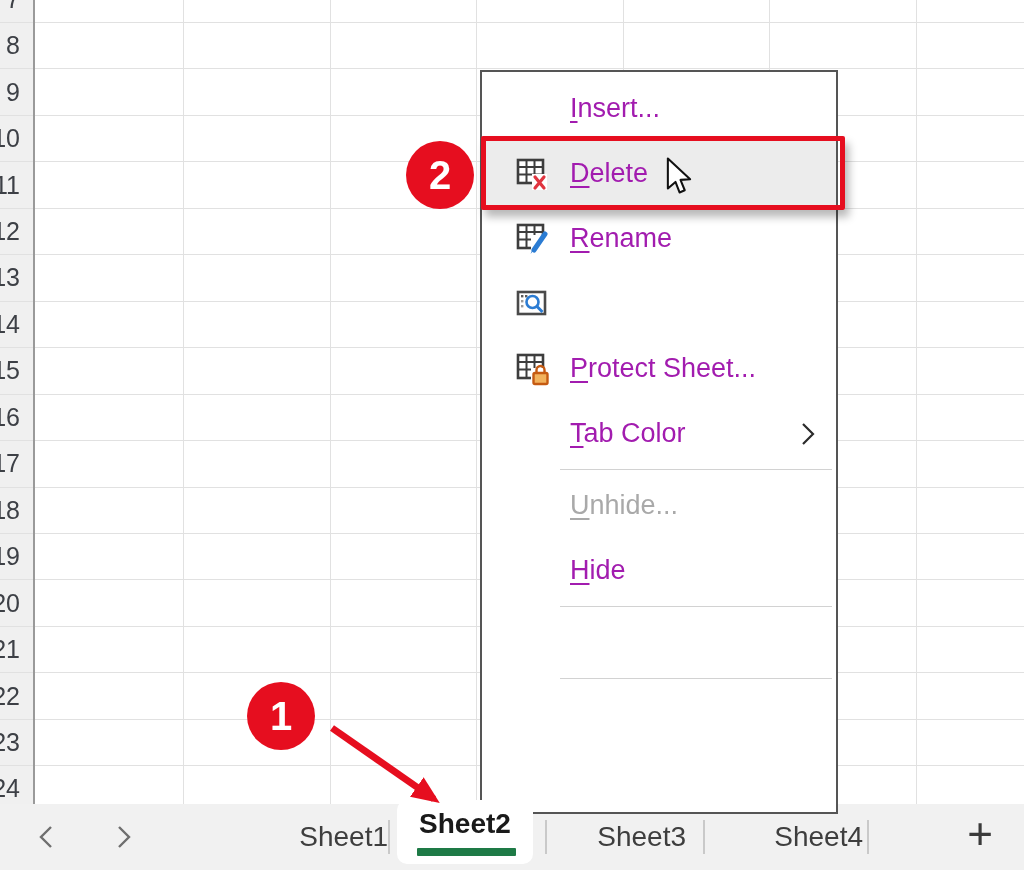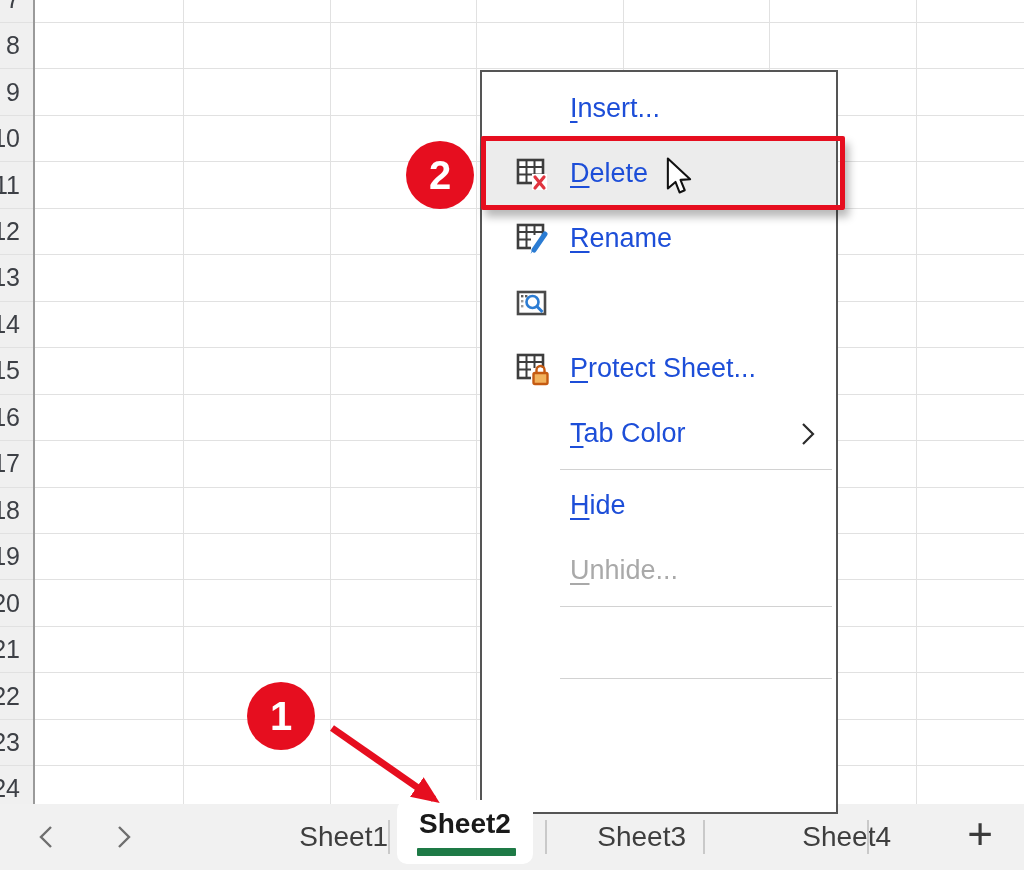--- a/index.html
+++ b/index.html
@@ -22,21 +22,21 @@
   }
   .row-num span { position:absolute; right:13px; top:50%; transform:translateY(-50%); }
   .row-header .hline2 { position:absolute; left:0; width:35px; height:1px; background:#e1e1e1; }
   
   .menu {
     position:absolute; left:480px; top:70px; width:358px; height:744px;
     background:#ffffff; border:2px solid #555555; z-index:10; padding-top:4px;
   }
   .menu-item {
     position:relative; height:65px; display:flex; align-items:center;
-    padding-left:33px; color:#1d4ed8; font-size:27px; cursor:default;
+    padding-left:33px; color:#a21caf; font-size:27px; cursor:default;
   }
   .menu-item.hovered { background:#ececec; }
   .menu-item.disabled { color:#a9a9a9; }
   .icon-slot { width:38px; height:36px; margin-right:17px; flex:none; display:flex; align-items:center; }
   .menu-label { white-space:nowrap; }
   .mn { text-decoration:underline; text-decoration-thickness:2px; text-underline-offset:4px; }
   .submenu-chevron { position:absolute; right:20px; top:50%; transform:translateY(-50%); }
   .menu-sep { height:7px; position:relative; }
   .menu-sep::after {
     content:""; position:absolute; left:78px; right:4px; top:3px; height:1px; background:#d2d2d2;
@@ -247,46 +247,46 @@
         <span class="menu-label"><span class="mn">P</span>rotect Sheet...</span>
       </div>
       <div class="menu-item">
         <span class="icon-slot"></span>
         <span class="menu-label"><span class="mn">T</span>ab Color</span>
         <svg viewBox="0 0 16 26" width="16" height="26" class="submenu-chevron">
           <polyline points="3,3 13,13 3,23" fill="none" stroke="#2b2b2b" stroke-width="2.2"></polyline>
         </svg>
       </div>
       <div class="menu-sep"></div>
+      <div class="menu-item disabled">
+        <span class="icon-slot"></span>
+        <span class="menu-label"><span class="mn">U</span>nhide...</span>
+      </div>
       <div class="menu-item">
         <span class="icon-slot"></span>
         <span class="menu-label"><span class="mn">H</span>ide</span>
-      </div>
-      <div class="menu-item disabled">
-        <span class="icon-slot"></span>
-        <span class="menu-label"><span class="mn">U</span>nhide...</span>
       </div>
       <div class="menu-sep"></div>
       <div class="menu-item">
         <span class="icon-slot"></span>
       </div>
       <div class="menu-sep"></div>
     </div>
 
   <div class="tab-strip" id="tabstrip">
     <svg class="nav-btn" style="left:36px" viewBox="0 0 22 26">
       <polyline points="15,3 5,13 15,23" fill="none" stroke="#6f6f6f" stroke-width="2.4"></polyline>
     </svg>
     <svg class="nav-btn" style="left:112px" viewBox="0 0 22 26">
       <polyline points="7,3 17,13 7,23" fill="none" stroke="#6f6f6f" stroke-width="2.4"></polyline>
     </svg>
     <div class="plus-btn">+</div>
   <div class="tab-label" style="left: 228px; width: 160px;">Sheet1</div>
       <div class="tab-label" style="left: 547px; width: 139px;">Sheet3</div>
-      <div class="tab-label" style="left: 705px; width: 158px; margin-left: 28px;">Sheet4</div>
+      <div class="tab-label" style="left: 705px; width: 158px;">Sheet4</div>
       <div class="tab-sep" style="left: 388px;"></div>
       <div class="tab-sep" style="left: 545px;"></div>
       <div class="tab-sep" style="left: 703px;"></div>
       <div class="tab-sep" style="left: 867px;"></div>
     </div>
 
   <div class="active-tab">
     <div class="active-tab-label" id="activetablabel">Sheet2</div>
     <div class="green-bar" id="greenbar" style="background: rgb(30, 122, 70);"></div>
   </div>

